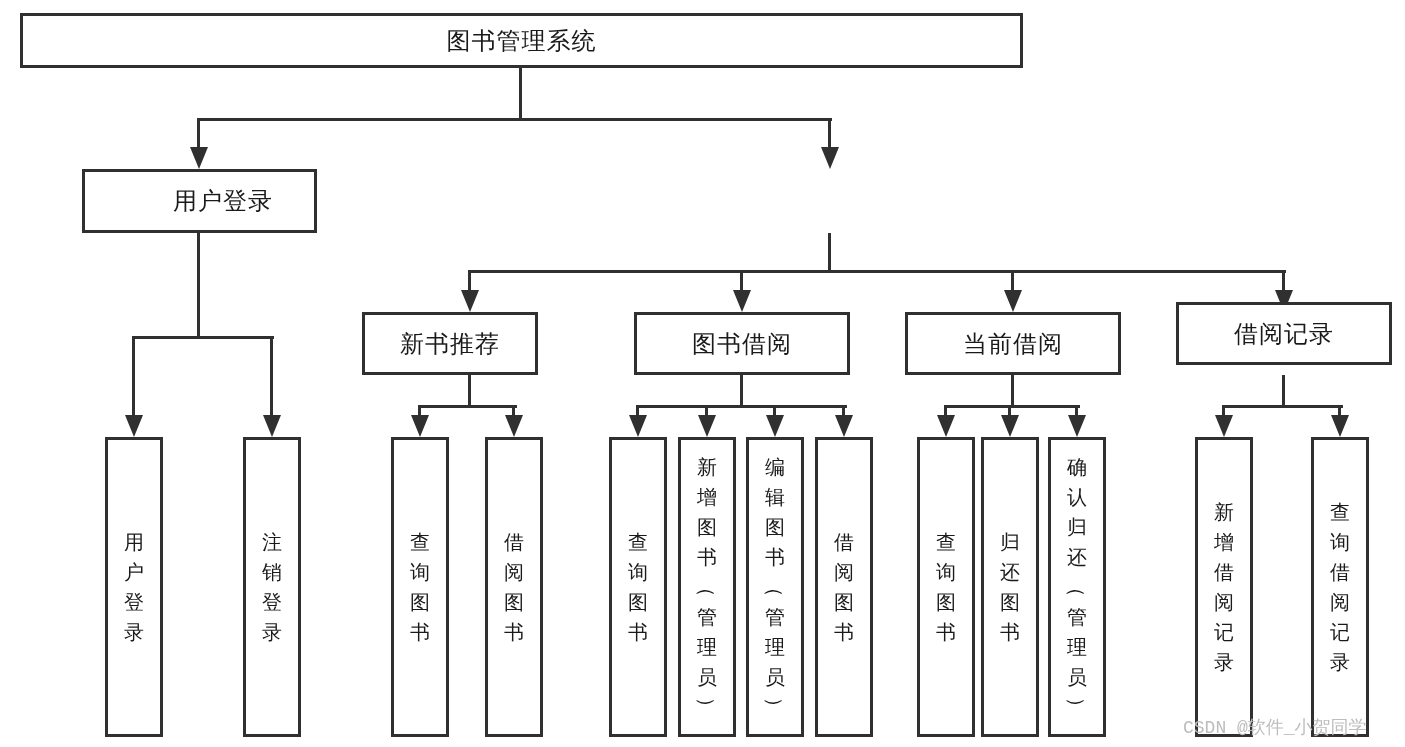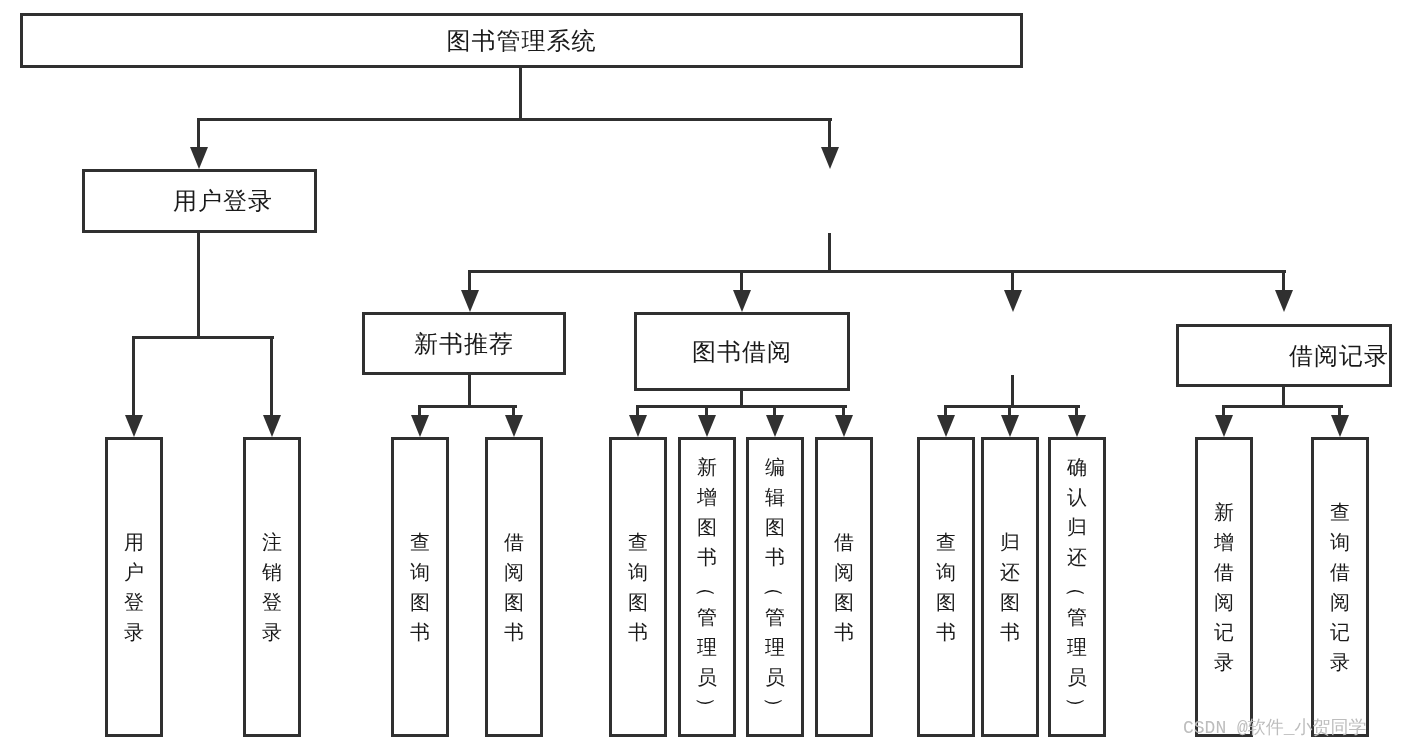--- a/index.html
+++ b/index.html
@@ -123,27 +123,30 @@
   <div class="ar" style="left:1331px;top:415px;"></div>
 
   <div class="node" style="left:20px;top:13px;width:1003px;height:55px;">
     <span>图书管理系统</span>
   </div>
 
   <div class="node" style="left:82px;top:169px;width:235px;height:64px;padding-left:47px;">
     <span>用户登录</span>
   </div>
 
-  <div class="node" style="left:362px;top:312px;width:204px;height:63px;">
+  <div class="node" style="left:362px;top:312px;width:176px;height:63px;">
     <span>新书推荐</span>
   </div>
-  <div class="node" style="left:634px;top:312px;width:216px;height:79px;">
+  <div class="node" style="left:634px;top:312px;width:216px;height:63px;">
     <span>图书借阅</span>
   </div>
-  <div class="node" style="left:1176px;top:324px;width:216px;height:63px;justify-content:flex-end;">
+  <div class="node" style="left:905px;top:312px;width:216px;height:63px;">
+    <span>当前借阅</span>
+  </div>
+  <div class="node" style="left:1176px;top:302px;width:216px;height:63px;">
     <span>借阅记录</span>
   </div>
 
   <div class="leaf" style="left:105px;">
     <span class="vtext">
         <span class="vchar">用</span>
         <span class="vchar">户</span>
         <span class="vchar">登</span>
         <span class="vchar">录</span>
       </span>

